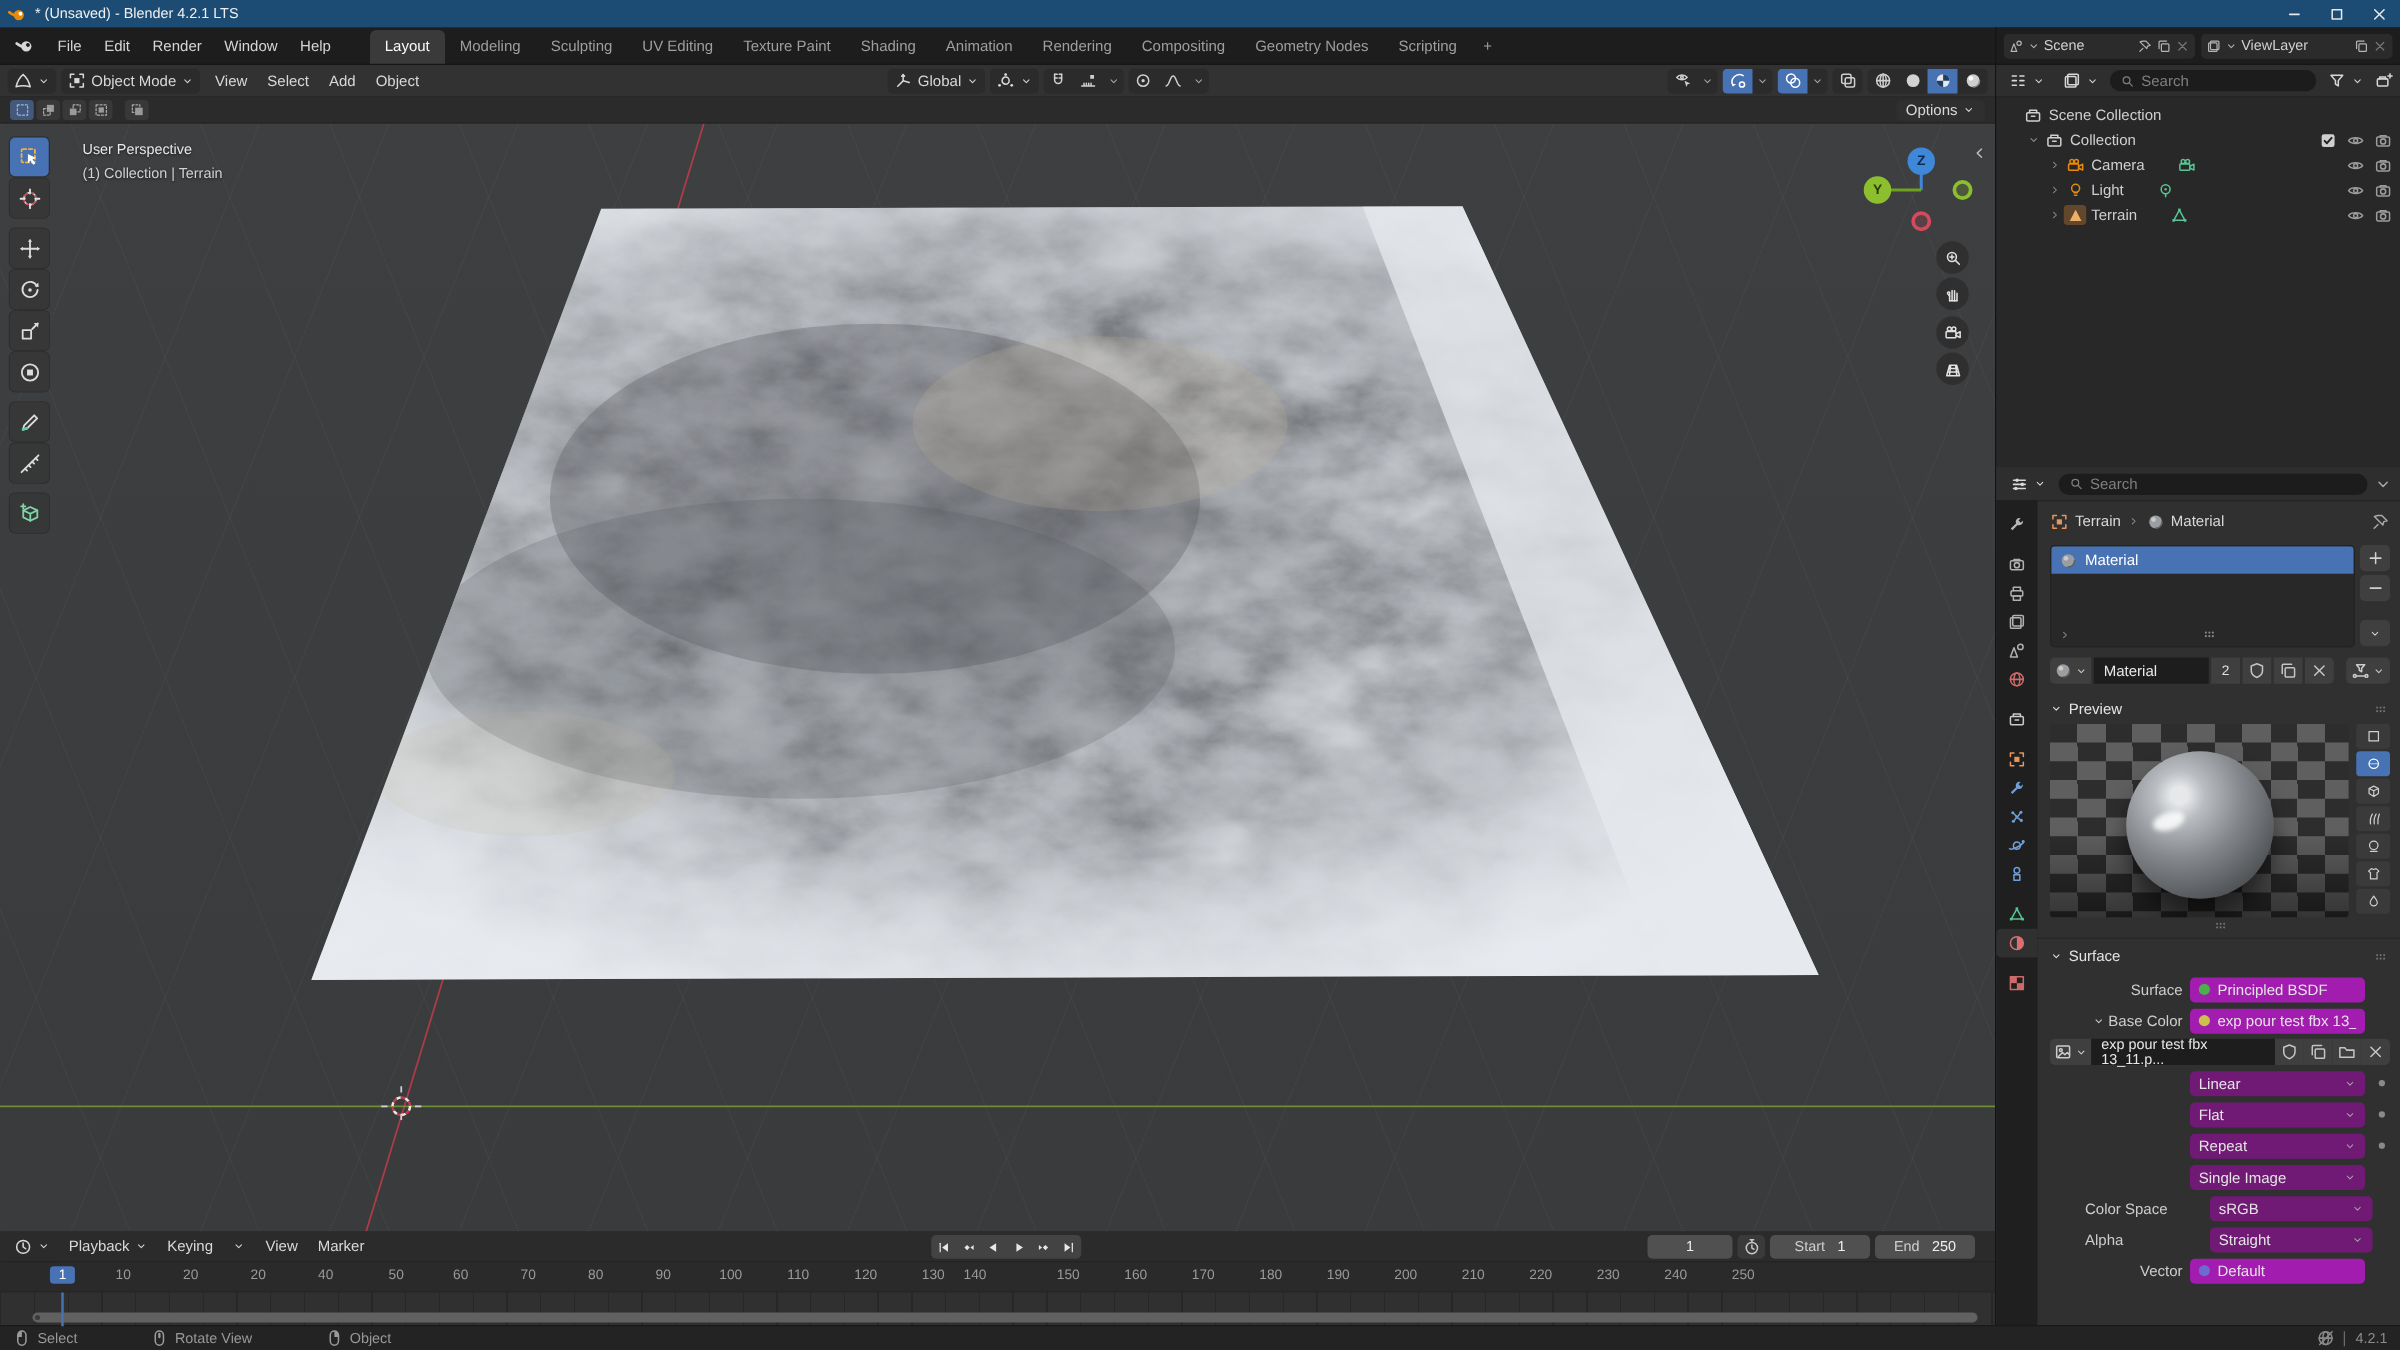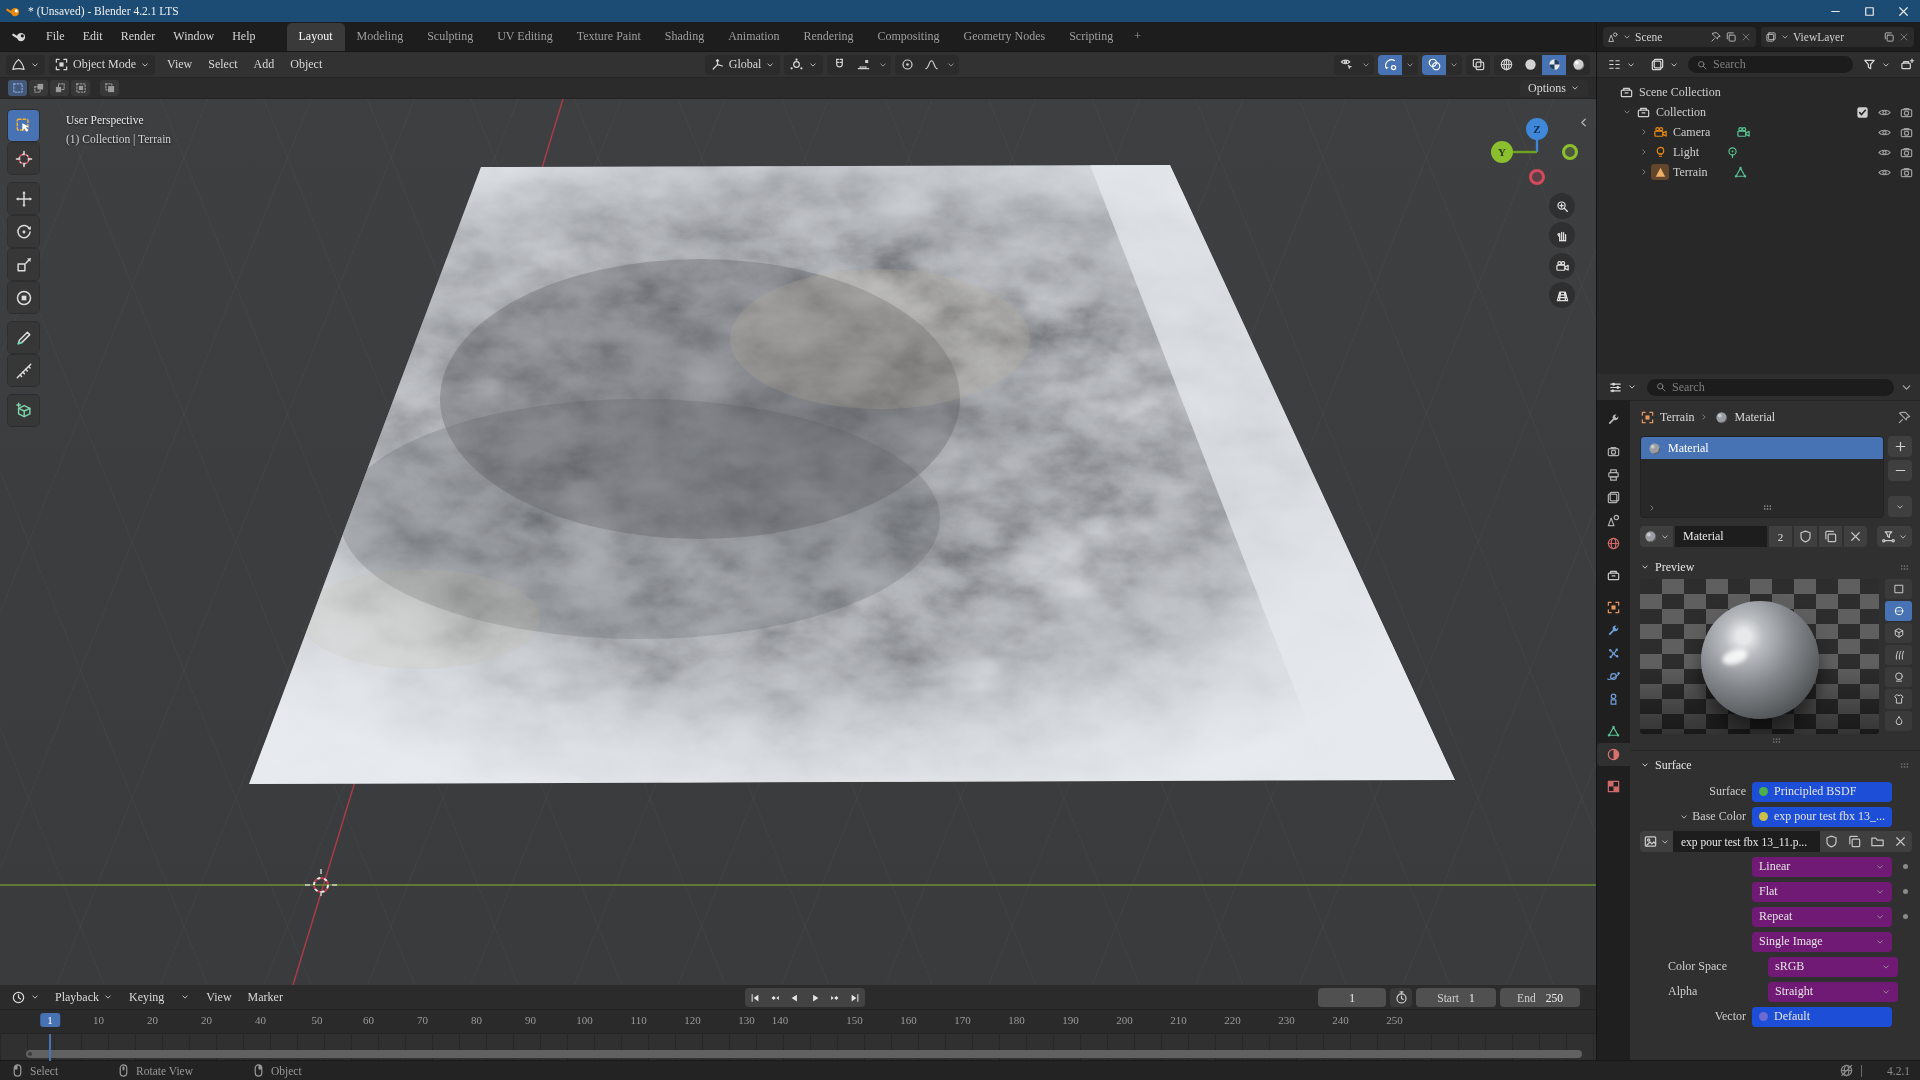--- a/index.html
+++ b/index.html
@@ -1,17 +1,17 @@
 <!DOCTYPE html>
 <html><head>
 <meta charset="utf-8">
 <style>
   html,body{margin:0;padding:0;background:#000;}
   #app{position:relative;width:1920px;height:1080px;overflow:hidden;background:#2e2e2e;
-       font-family:Liberation Serif, serif;font-size:12px;color:#d6d6d6;
+       font-family:Liberation Sans, sans-serif;font-size:12px;color:#d6d6d6;
        -webkit-font-smoothing:antialiased;}
   .icon{display:inline-flex;align-items:center;justify-content:center;flex:none;}
   .icon svg{display:block;width:15px;height:15px;}
   .icon.sm svg{width:12px;height:12px;}
   .icon.xs svg{width:10px;height:10px;}
 
   
   .titlebar{position:absolute;left:0;top:0;width:1920px;height:22px;background:#1c4b74;
             display:flex;align-items:center;color:#f0f0f0;}
   .titlebar .t-logo{margin:0 7px 0 6px;}
@@ -115,21 +115,21 @@
   .tl-scroll{position:absolute;left:26px;right:14px;bottom:3px;height:8px;border-radius:4px;background:#616161;}
   .tl-scroll .dot{position:absolute;left:2px;top:2px;width:4px;height:4px;border-radius:50%;background:#3a3a3a;}
 
   
   .statusbar{position:absolute;left:0;top:1060px;width:1920px;height:20px;background:#232323;
              border-top:1px solid #191919;display:flex;align-items:center;color:#989898;
              padding:0 10px;box-sizing:border-box;font-size:11.5px;}
   .hint{display:flex;align-items:center;gap:5px;margin-right:58px;}
   .hint .icon{color:#9a9a9a;}
   .sb-right{margin-left:auto;display:flex;align-items:center;gap:7px;color:#8a8a8a;}
-  .sb-ver{border-left:1px solid #6a6a6a;padding-left:25px;}
+  .sb-ver{border-left:1px solid #6a6a6a;padding-left:8px;}
 
   
   .outliner{position:absolute;left:1596px;top:52px;width:324px;height:322px;background:#282828;
             border-left:1px solid #141414;box-sizing:border-box;}
   .ol-header{height:25px;background:#2e2e2e;display:flex;align-items:center;gap:4px;padding:0 5px;
              border-bottom:1px solid #222;}
   .pill-search{flex:1;display:flex;align-items:center;gap:5px;background:#1c1c1c;border-radius:10px;
                height:17px;padding:0 8px;color:#7f7f7f;min-width:0;}
   .ol-rows{padding-top:4px;}
   .ol-row{display:flex;align-items:center;height:20px;padding-right:6px;color:#cfcfcf;}
@@ -191,21 +191,21 @@
   .pv-btns{width:27px;display:flex;flex-direction:column;gap:2px;}
   .pv-btn{width:27px;height:20px;background:#3a3a3a;border-radius:3px;display:flex;align-items:center;
           justify-content:center;color:#cfcfcf;}
   .pv-btn.active{background:#4772b3;color:#fff;}
   .grip-center{display:flex;justify-content:center;color:#6f6f6f;height:8px;margin-top:2px;}
   .sep{height:1px;background:#262626;margin:6px -8px 0 -10px;}
 
   .prow{display:flex;align-items:center;gap:6px;height:21px;margin-top:4px;}
   .prow .plabel{width:106px;text-align:right;color:#cdcdcd;flex:none;}
   .prow .plabel.w-chev{display:flex;align-items:center;justify-content:flex-end;gap:3px;}
-  .pfield{flex:1;background:#1d4ed8;border-radius:4px;height:20px;display:flex;align-items:center;
+  .pfield{flex:1;background:#a21caf;border-radius:4px;height:20px;display:flex;align-items:center;
           gap:6px;padding:0 7px;color:#e4e4e4;min-width:0;}
   .pfield .val{white-space:nowrap;overflow:hidden;}
   .sock{width:9px;height:9px;border-radius:50%;flex:none;}
   .pdrop{flex:1;background:#701a75;border-radius:4px;height:20px;display:flex;align-items:center;
          padding:0 7px;color:#e4e4e4;min-width:0;}
   .pdrop .val{flex:1;white-space:nowrap;overflow:hidden;}
   .pdrop .icon{color:#a0a0a0;}
   .deco{width:14px;display:flex;justify-content:center;flex:none;}
   .deco .dotc{width:5px;height:5px;border-radius:50%;background:#8a8a8a;}
   .imgrow{display:flex;align-items:center;margin-top:4px;gap:0;}

